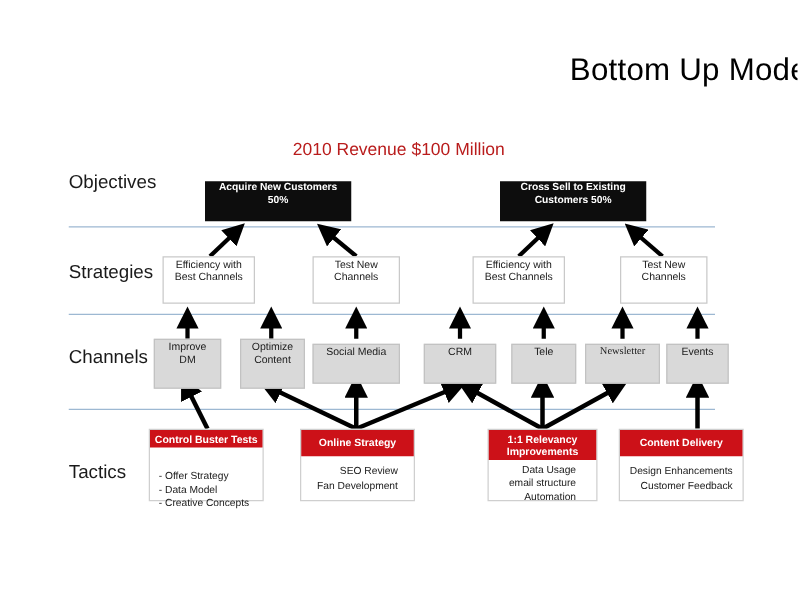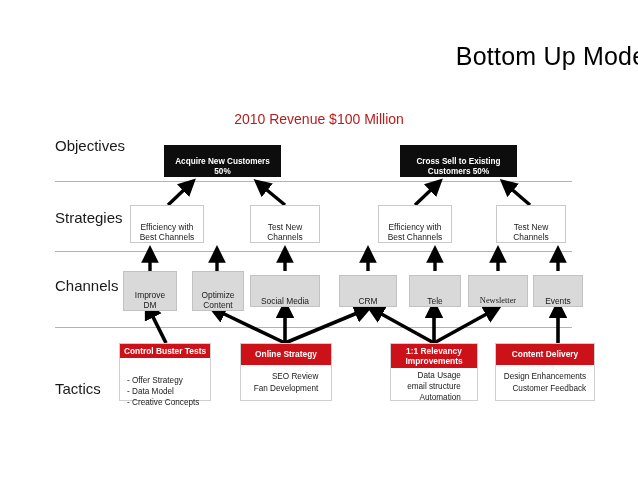--- a/index.html
+++ b/index.html
@@ -34,21 +34,21 @@
   
   .divider{
     position:absolute;left:55px;width:517px;height:1px;
     background:#9db8d2;
   }
 
   
   .box{
     position:absolute;
     box-sizing:border-box;
-    display:flex;align-items:flex-end;justify-content:center;
+    display:flex;align-items:flex-start;justify-content:center;
     text-align:center;
     line-height:1.22;
   }
   .obj-box{
     background:#0d0d0d;color:#ffffff;
     font-size:8.2px;font-weight:bold;
   }
   .strat-box{
     background:#ffffff;color:#1a1a1a;
     border:1px solid #c9c9c9;
@@ -99,21 +99,21 @@
   <div class="title">Bottom Up Model</div>
   <div class="subtitle">2010 Revenue $100 Million</div>
 
   <div class="divider" style="top:181px;"></div>
   <div class="divider" style="top:251px;"></div>
   <div class="divider" style="top:327px;"></div>
 
   <div class="rowlabel" style="left:55px;top:137px;">Objectives</div>
   <div class="rowlabel" style="left:55px;top:209px;">Strategies</div>
   <div class="rowlabel" style="left:55px;top:277px;">Channels</div>
-  <div class="rowlabel" style="left:55px;top:380px;">Tactics</div>
+  <div class="rowlabel" style="left:55px;top:369px;">Tactics</div>
 
   <svg id="arrows" viewBox="0 0 638 493" xmlns="http://www.w3.org/2000/svg">
     <defs>
       <marker id="ah" markerWidth="5.2" markerHeight="5.2" refX="2.0" refY="2.6" orient="auto" markerUnits="strokeWidth">
         <path d="M0,0 L5.2,2.6 L0,5.2 Z" fill="#000"></path>
       </marker>
     </defs>
     <g stroke="#000" stroke-width="3.4" fill="none" marker-end="url(#ah)">
 
       <path d="M168,205 L188,186"></path>

